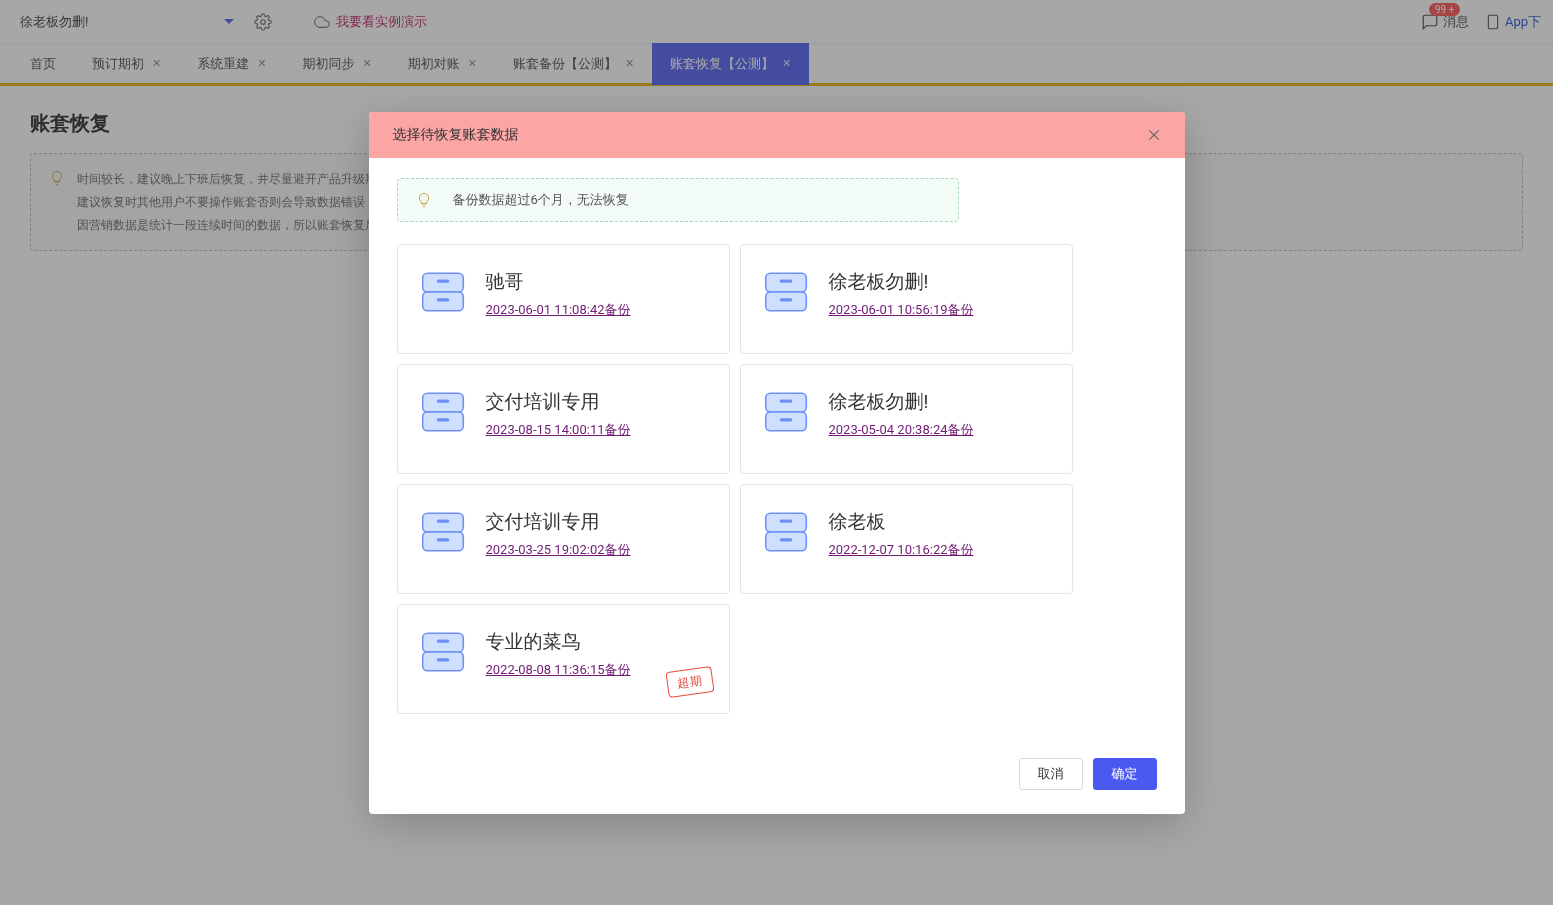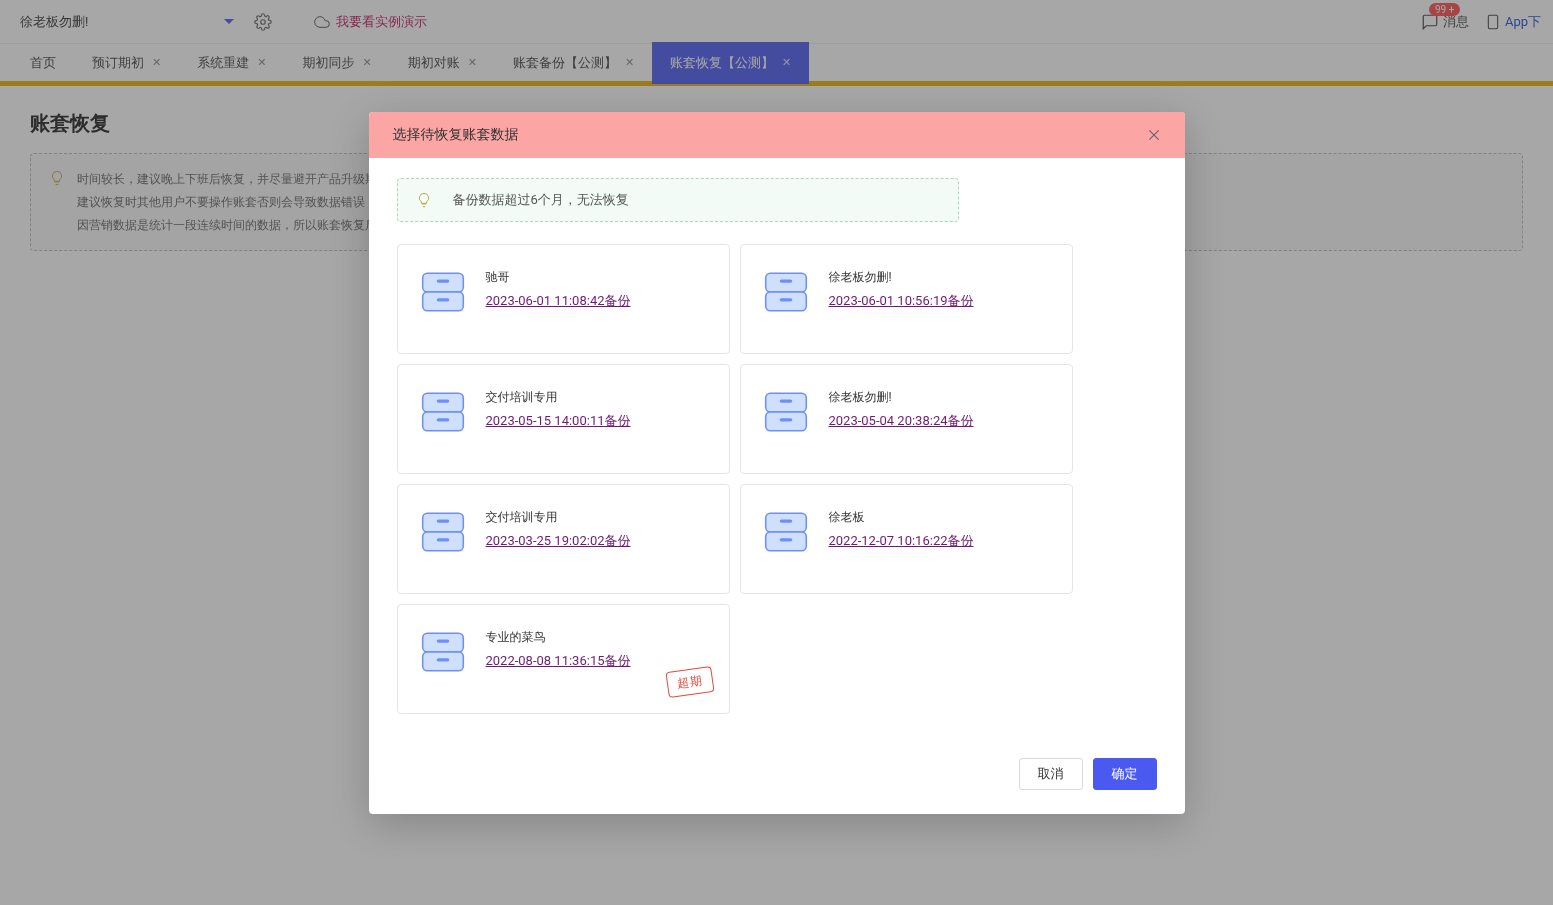--- a/index.html
+++ b/index.html
@@ -11,21 +11,21 @@
 .company-select { width: 230px; height: 30px; border: none; background: transparent; display: flex; align-items: center; justify-content: space-between; padding: 0 8px; color: #333; font-size: 13px; cursor: pointer; }
 .chevron-down { width: 0; height: 0; border-left: 5px solid transparent; border-right: 5px solid transparent; border-top: 5px solid #4a5af1; }
 .gear-btn { width: 22px; height: 22px; display: flex; align-items: center; justify-content: center; color: #666; cursor: pointer; }
 .demo-link { display: flex; align-items: center; gap: 6px; margin-left: 30px; color: #be185d; font-size: 13px; cursor: pointer; }
 .topbar-right { margin-left: auto; display: flex; align-items: center; gap: 16px; }
 .msg-btn { position: relative; display: flex; align-items: center; gap: 4px; color: #444; font-size: 13px; cursor: pointer; }
 .badge { position: absolute; top: -10px; left: 8px; background: #ff4d4f; color: #fff; font-size: 10px; padding: 1px 6px; border-radius: 8px; white-space: nowrap; }
 .app-btn { display: flex; gap: 4px; color: #1d4ed8; font-size: 13px; cursor: pointer; }
 
 
-.tabs { height: 42px; display: flex; align-items: center; padding: 0 12px; border-bottom: 5px solid #eab308; }
+.tabs { height: 42px; display: flex; align-items: center; padding: 0 12px; border-bottom: 3px solid #eab308; }
 .tab { display: flex; align-items: center; padding: 0 18px; height: 42px; color: #444; font-size: 13px; cursor: pointer; position: relative; }
 .tab.active { background: #4a5af1; color: #fff; }
 .tab-close { margin-left: 8px; font-size: 11px; color: #888; cursor: pointer; }
 .tab.active .tab-close { color: rgba(255,255,255,0.8); }
 
 
 .page { padding: 24px 30px; }
 .page-title { font-size: 20px; font-weight: 600; color: #222; margin-bottom: 16px; }
 .info-box { border: 1px dashed #bbb; border-radius: 4px; padding: 14px 18px; display: flex; gap: 12px; background: #fafafa; }
 .bulb { width: 16px; height: 16px; flex-shrink: 0; margin-top: 2px; }
@@ -39,21 +39,21 @@
 .dialog-title { font-size: 14px; color: #333; }
 .closex { font-size: 16px; color: #666; cursor: pointer; padding: 4px; }
 
 .dialog-body { padding: 20px 28px 0 28px; }
 .warn-box { border: 1px dashed #a7d9bc; background: #f3fbf6; border-radius: 4px; padding: 12px 18px; display: flex; gap: 21px; align-items: center; margin-bottom: 22px; width: 562px; }
 .warn-box .txt { font-size: 13px; color: #555; }
 
 .cards { display: flex; flex-wrap: wrap; gap: 10px; }
 .card { width: 333px; height: 110px; border: 1px solid #e5e5e5; border-radius: 4px; padding: 22px 20px; display: flex; gap: 18px; cursor: pointer; position: relative; }
 .drawer-icon { width: 50px; height: 50px; flex-shrink: 0; }
-.card-title { font-size: 12px; color: #333; margin-bottom: 6px; margin-top: 2px; }
+.card-title { font-size: 19px; color: #333; margin-bottom: 6px; margin-top: 2px; }
 .card-sub { font-size: 13px; color: #701a75; text-decoration: underline; }
 .stamp { position: absolute; right: 16px; bottom: 18px; width: 46px; height: 26px; border: 1.5px solid #e5493a; border-radius: 4px; color: #e5493a; font-size: 12px; display: flex; align-items: center; justify-content: center; transform: rotate(-8deg); letter-spacing: 1px; }
 
 .dialog-footer { display: flex; justify-content: flex-end; gap: 10px; padding: 22px 28px 0 28px; }
 .btn { height: 32px; padding: 0 18px; border-radius: 3px; font-size: 13px; cursor: pointer; border: 1px solid #d9d9d9; background: #fff; color: #333; margin-top: 22px; }
 .btn.primary { background: #4a5af1; border-color: #4a5af1; color: #fff; }
 
 svg { display: block; }
 </style>
 </head>
@@ -185,21 +185,21 @@
           </div>
           <div class="card">
             <svg class="drawer-icon" viewBox="0 0 64 64">
   <rect x="6" y="8" width="52" height="24" rx="6" fill="#cfe0ff" stroke="#6f8ff5" stroke-width="2"></rect>
   <rect x="6" y="32" width="52" height="24" rx="6" fill="#cfe0ff" stroke="#6f8ff5" stroke-width="2"></rect>
   <rect x="24" y="16" width="16" height="4" rx="2" fill="#6f8ff5"></rect>
   <rect x="24" y="40" width="16" height="4" rx="2" fill="#6f8ff5"></rect>
 </svg>
             <div>
        <div class="card-title">交付培训专用</div>
-       <div class="card-sub">2023-05-15 14:00:11备份</div>
+       <div class="card-sub">2023-08-15 14:00:11备份</div>
      </div>
           </div>
           <div class="card">
             <svg class="drawer-icon" viewBox="0 0 64 64">
   <rect x="6" y="8" width="52" height="24" rx="6" fill="#cfe0ff" stroke="#6f8ff5" stroke-width="2"></rect>
   <rect x="6" y="32" width="52" height="24" rx="6" fill="#cfe0ff" stroke="#6f8ff5" stroke-width="2"></rect>
   <rect x="24" y="16" width="16" height="4" rx="2" fill="#6f8ff5"></rect>
   <rect x="24" y="40" width="16" height="4" rx="2" fill="#6f8ff5"></rect>
 </svg>
             <div>

